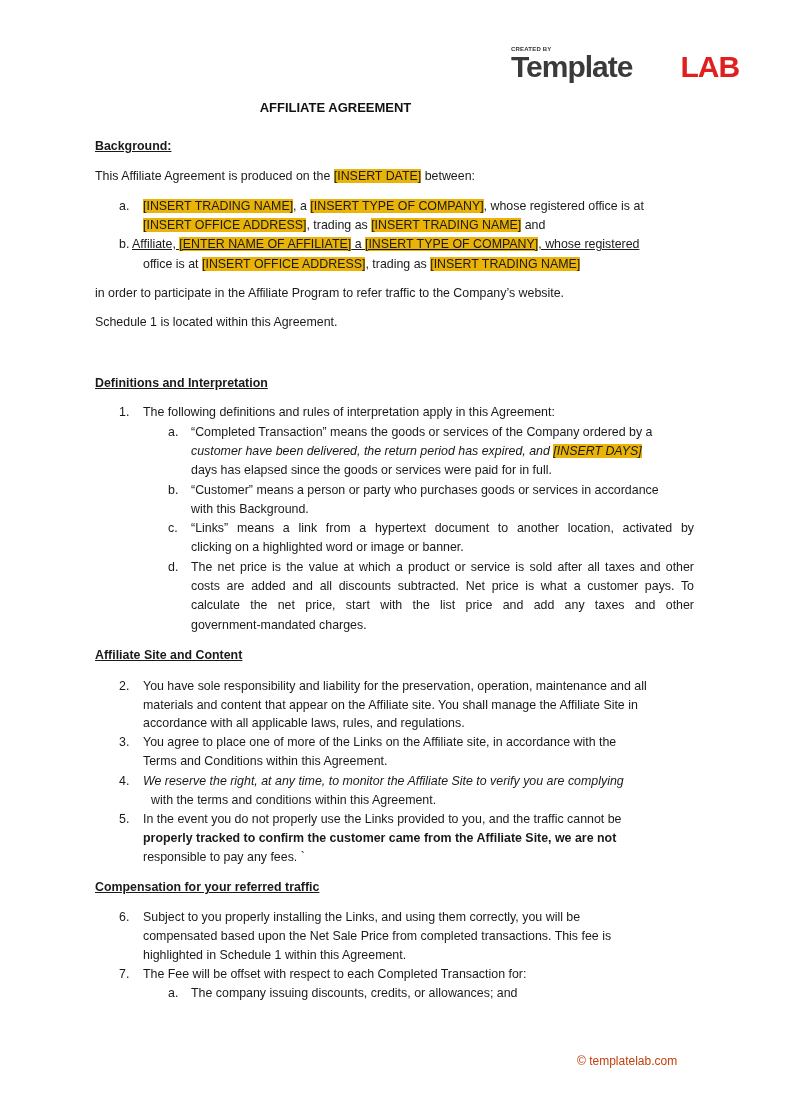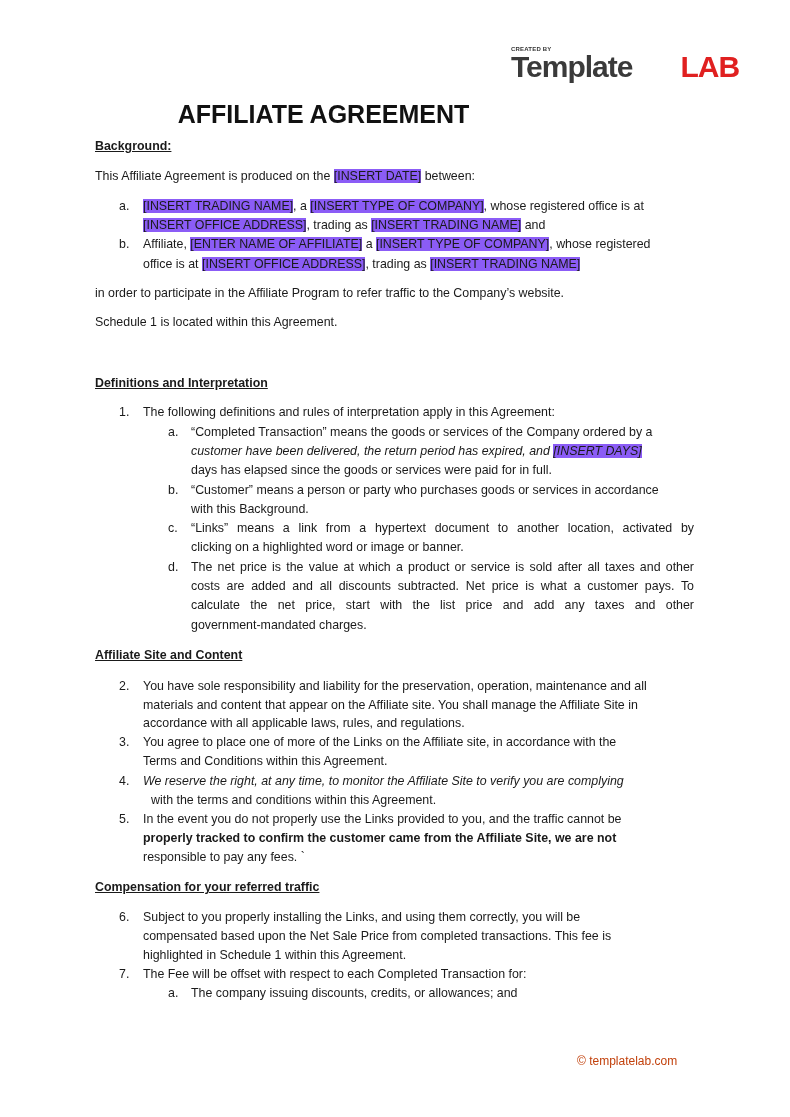--- a/index.html
+++ b/index.html
@@ -3,25 +3,25 @@
 <meta charset="utf-8">
 <style>
   html, body { margin:0; padding:0; background:#ffffff; }
   body { width:790px; height:1117px; position:relative; overflow:hidden;
          font-family:"Liberation Sans", sans-serif; color:#1a1a1a; }
   .logo { position:absolute; left:511px; top:46px; }
   .logo .small { font-size:6px; font-weight:bold; letter-spacing:0.2px; color:#333; display:block; line-height:7px; }
   .logo .big { font-size:30px; font-weight:bold; letter-spacing:-1px; line-height:28px; }
   .logo .tpl { color:#3a3a3a; }
   .logo .lab { color:#e02020;margin-left:48px; }
-  .title { position:absolute; left:0; width:647px; top:100px; text-align:center;
-           font-size:25px; font-weight:bold; color:#111; }
+  .title { position:absolute; left:12px; width:647px; top:100px; text-align:center;
+           font-size:13px; font-weight:bold; color:#111; }
   .txt { position:absolute; font-size:12.4px; line-height:19.5px; white-space:nowrap; }
   .h { position:absolute; font-size:12.4px; font-weight:bold; text-decoration:underline; }
-  .hl { background:#8b5cf6; }
+  .hl { background:#eab308; }
   .num { position:absolute; font-size:12.4px; line-height:19.5px; }
   .just { white-space:normal; text-align:justify; text-align-last:justify; }
   .footer { position:absolute; left:577px; top:1054px; font-size:12px; color:#c2410c; }
 </style>
 </head>
 <body>
 
 <div class="logo">
   <span class="small">CREATED BY</span>
   <span class="big"><span class="tpl">Template</span><span class="lab">LAB</span></span>
@@ -30,21 +30,21 @@
 <div class="title">AFFILIATE AGREEMENT</div>
 
 <div class="h" style="left:95px;top:139px;">Background:</div>
 <div class="txt" style="left:95px;top:167px;"><span>This Affiliate Agreement is produced on the </span><span class="hl">[INSERT DATE]</span><span> between:</span></div>
 
 <div class="num" style="left:119px;top:197px;">a.</div>
 <div class="txt" style="left:143px;top:197px;"><span class="hl">[INSERT TRADING NAME]</span><span>, a </span><span class="hl">[INSERT TYPE OF COMPANY]</span><span>, whose registered office is at</span></div>
 <div class="txt" style="left:143px;top:216px;"><span class="hl">[INSERT OFFICE ADDRESS]</span><span>, trading as </span><span class="hl">[INSERT TRADING NAME]</span><span> and</span></div>
 
 <div class="num" style="left:119px;top:235px;">b.</div>
-<div class="txt" style="left:143px;top:235px;"><span>Affiliate, </span><span class="hl">[ENTER NAME OF AFFILIATE]</span><span> a </span><span class="hl">[INSERT TYPE OF COMPANY]</span><span>, whose registered</span></div>
+<div class="txt" style="left:132px;top:235px;text-decoration:underline;"><span>Affiliate, </span><span class="hl">[ENTER NAME OF AFFILIATE]</span><span> a </span><span class="hl">[INSERT TYPE OF COMPANY]</span><span>, whose registered</span></div>
 <div class="txt" style="left:143px;top:255px;"><span>office is at </span><span class="hl">[INSERT OFFICE ADDRESS]</span><span>, trading as </span><span class="hl">[INSERT TRADING NAME]</span></div>
 
 <div class="txt" style="left:95px;top:284px;">in order to participate in the Affiliate Program to refer traffic to the Company’s website.</div>
 <div class="txt" style="left:95px;top:313px;">Schedule 1 is located within this Agreement.</div>
 
 <div class="h" style="left:95px;top:376px;">Definitions and Interpretation</div>
 <div class="num" style="left:119px;top:403px;">1.</div>
 <div class="txt" style="left:143px;top:403px;">The following definitions and rules of interpretation apply in this Agreement:</div>
 
 <div class="num" style="left:168px;top:423px;">a.</div>

